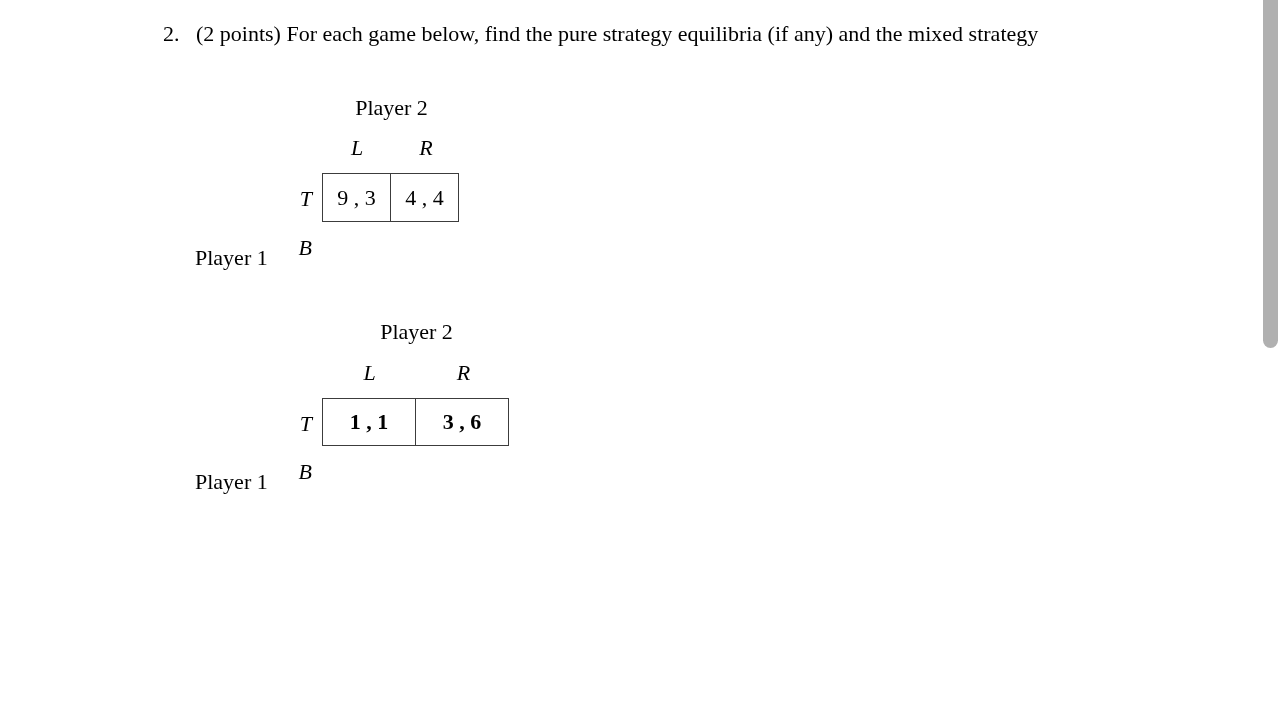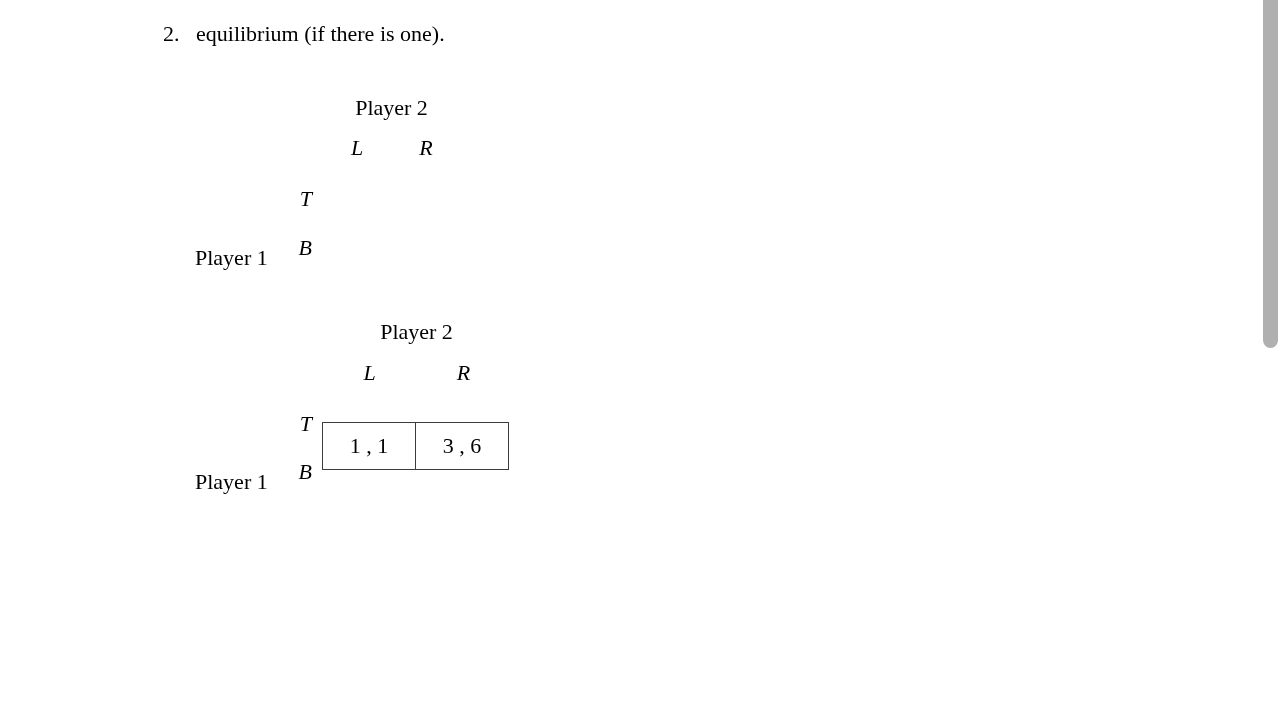--- a/index.html
+++ b/index.html
@@ -56,53 +56,57 @@
   }
 </style>
 </head>
 <body>
 
 <div class="page">
 
   <div class="problem">
     <div class="num">2.</div>
     <div class="ptext">
-      <div>equilibrium (if there is one).</div>
+      <div>(2 points) For each game below, find the pure strategy equilibria (if any) and the mixed strategy</div>
     </div>
   </div>
 
   <div>
     <div class="glabel center" style="left:322px; top:95px; width:139px;">Player 2</div>
 
     <div class="glabel center ital" style="left:322px; top:135px; width:70px;">L</div>
     <div class="glabel center ital" style="left:391px; top:135px; width:70px;">R</div>
 
     <div class="glabel nowrap" style="left:195px; top:209px;">Player 1</div>
 
     <div class="glabel right ital" style="left:252px; top:186px; width:60px;">T</div>
     <div class="glabel right ital" style="left:252px; top:235px; width:60px;">B</div>
 
     <table class="payoff g1" style="left:322px; top:173px;">
       <tbody>
+          <tr>
+        <td>9 , 3</td>
+        <td>4 , 4</td>
+      </tr>
     </tbody>
       </table>
   </div>
 
   <div>
     <div class="glabel center" style="left:322px; top:319px; width:189px;">Player 2</div>
 
     <div class="glabel center ital" style="left:322px; top:360px; width:95px;">L</div>
     <div class="glabel center ital" style="left:416px; top:360px; width:95px;">R</div>
 
     <div class="glabel nowrap" style="left:195px; top:433px;">Player 1</div>
 
     <div class="glabel right ital" style="left:252px; top:411px; width:60px;">T</div>
     <div class="glabel right ital" style="left:252px; top:459px; width:60px;">B</div>
 
-    <table class="payoff g2" style="left:322px; top:422px;">
+    <table class="payoff g2" style="left:322px; top:398px;font-weight:bold;">
       <tbody>
           <tr>
         <td>1 , 1</td>
         <td>3 , 6</td>
       </tr>
     </tbody>
       </table>
   </div>
 
   <div class="scroll-thumb" style="background: rgb(176, 176, 176);"></div>

